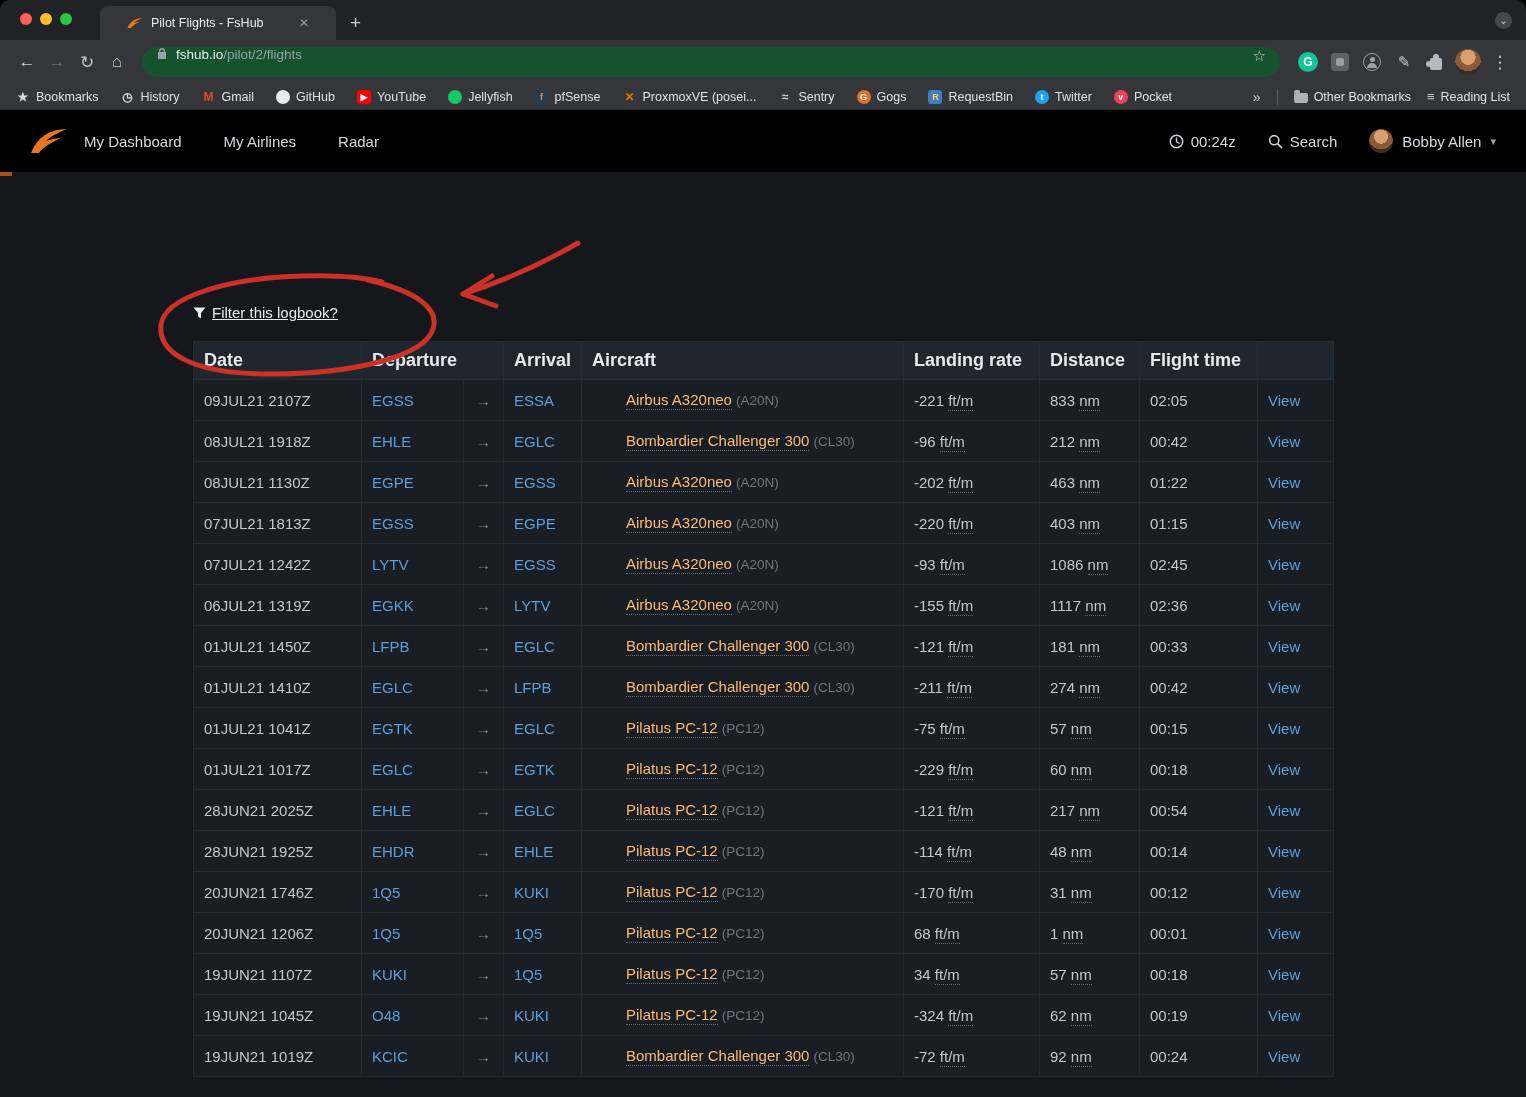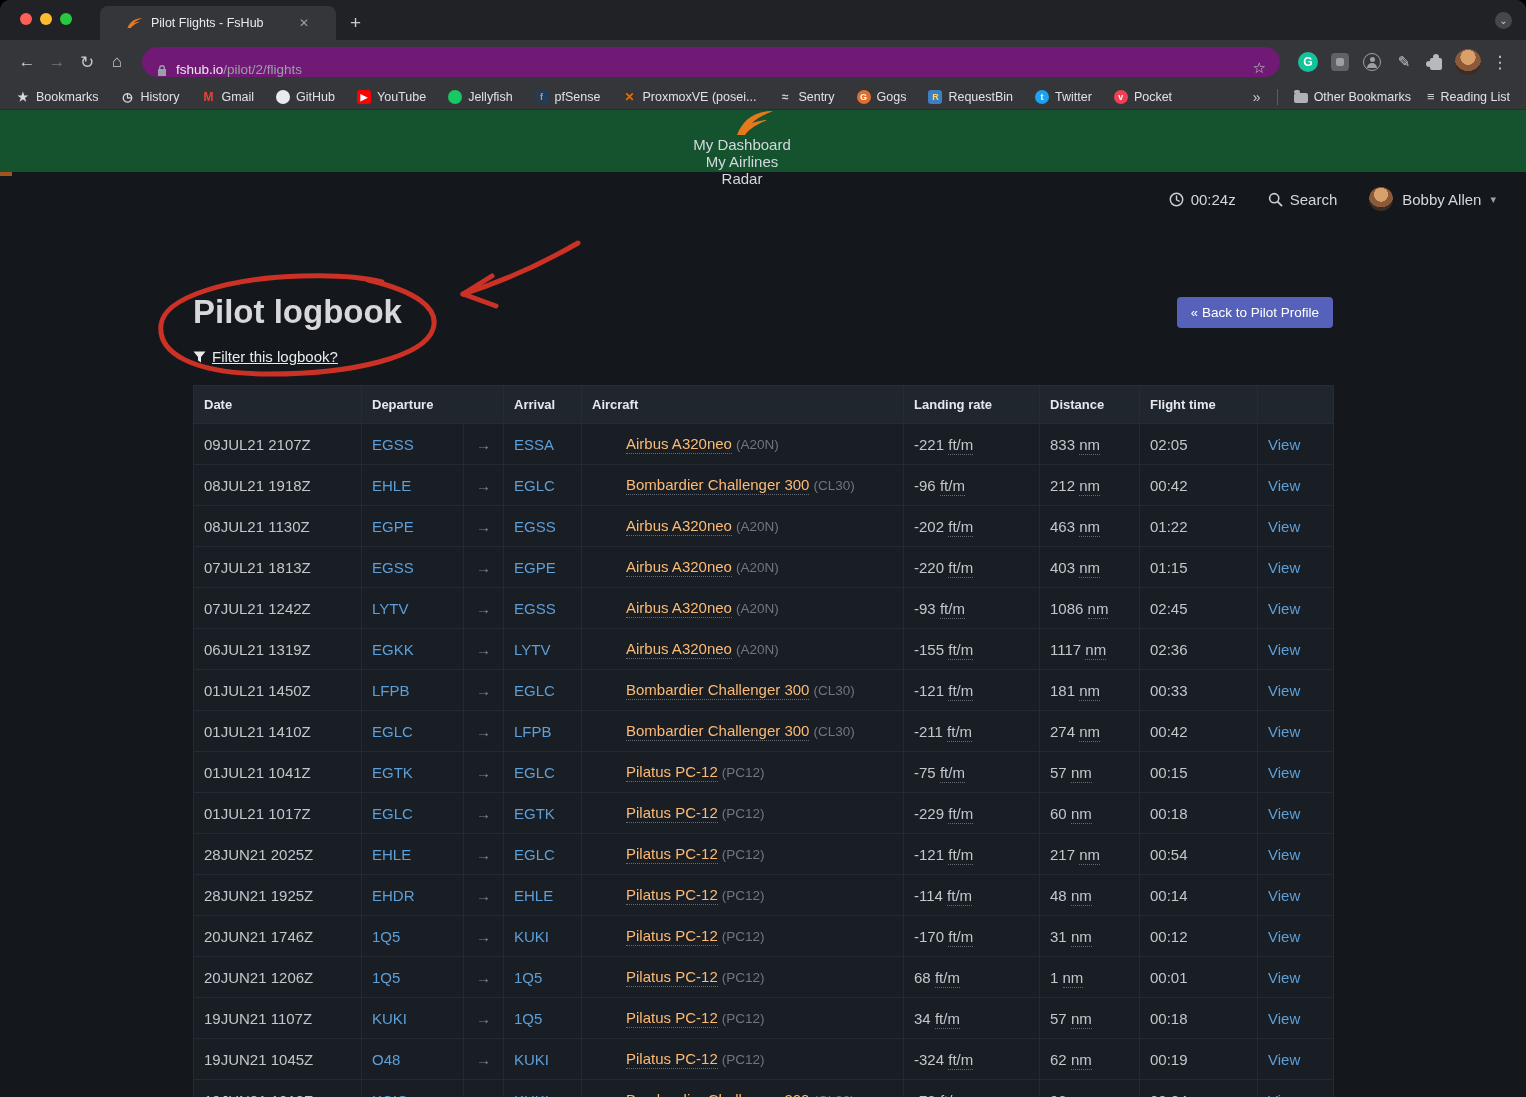--- a/index.html
+++ b/index.html
@@ -19,22 +19,22 @@
   .tab-close{color:#9aa0a6;font-size:12px;cursor:default;}
   .newtab{margin:0 0 8px 14px;color:#c6c8cb;font-size:19px;line-height:19px;}
   .tabsearch{position:absolute;right:14px;top:12px;width:17px;height:17px;border-radius:50%;
     background:#45474b;color:#c9cbce;font-size:10px;display:flex;align-items:center;justify-content:center;}
 
   
   .toolbar{height:44px;background:#35363a;display:flex;align-items:center;padding:0 12px;flex:0 0 auto;}
   .navbtn{width:30px;height:30px;display:flex;align-items:center;justify-content:center;
     color:#c6c8cb;font-size:17px;border-radius:50%;}
   .navbtn.dim{color:#707378;}
-  .omnibox{flex:1;height:30px;background:#701a75;border-radius:15px;margin:0 10px;
-    display:flex;align-items:flex-end;gap:8px;padding:0 14px;font-size:13.5px;}
+  .omnibox{flex:1;height:30px;background:#14532d;border-radius:15px;margin:0 10px;
+    display:flex;align-items:flex-start;gap:8px;padding:0 14px;font-size:13.5px;}
   .url-domain{color:#e8eaed;} .url-path{color:#9aa0a6;}
   .omni-star{margin-left:auto;color:#c6c8cb;font-size:15px;}
   .ext{width:28px;height:28px;display:flex;align-items:center;justify-content:center;margin-left:4px;}
   .grammarly{width:20px;height:20px;border-radius:50%;background:#15c39a;color:#fff;font-size:12px;
     font-weight:bold;display:flex;align-items:center;justify-content:center;}
   .ext-sq{width:18px;height:18px;border-radius:4px;background:#5f6368;position:relative;}
   .ext-sq::after{content:"";position:absolute;inset:5px;border-radius:2px;background:#9aa0a6;}
   .acct{width:18px;height:18px;border-radius:50%;border:1.5px solid #9aa0a6;position:relative;}
   .acct::before{content:"";position:absolute;left:5.5px;top:3px;width:5px;height:5px;border-radius:50%;background:#9aa0a6;}
   .acct::after{content:"";position:absolute;left:3px;top:9px;width:10px;height:5px;border-radius:5px 5px 0 0;background:#9aa0a6;}
@@ -55,22 +55,22 @@
     justify-content:center;font-size:9px;font-weight:bold;overflow:hidden;}
   .bm-right{margin-left:auto;display:flex;align-items:center;gap:16px;}
   .bm-sep{width:1px;height:16px;background:#5a5d61;}
   .folder{width:14px;height:10px;background:#aeb1b6;border-radius:2px;position:relative;margin-top:3px;}
   .folder::before{content:"";position:absolute;top:-3px;left:0;width:6px;height:3px;background:#aeb1b6;border-radius:2px 2px 0 0;}
   .rl-icon{color:#c9cbce;font-size:13px;}
   .bm-overflow{color:#c9cbce;font-size:14px;}
 
   
   .site{flex:1;background:#14171c;position:relative;overflow:hidden;}
-  .site-nav{height:62px;background:#14532d;display:flex;align-items:center;padding:0 30px;
-    color:#d3d8de;font-size:15px;flex-direction:column;}
+  .site-nav{height:62px;background:#000000;display:flex;align-items:center;padding:0 30px;
+    color:#d3d8de;font-size:15px;}
   .brand{margin-right:16px;display:flex;align-items:center;}
   .nav-item{margin-right:42px;}
   .nav-right{margin-left:auto;display:flex;align-items:center;gap:32px;}
   .nav-ico-item{display:flex;align-items:center;gap:7px;}
   .user-chip{display:flex;align-items:center;gap:9px;}
   .user-avatar{width:24px;height:24px;border-radius:50%;
     background:radial-gradient(circle at 50% 32%,#d9a06b 0 34%,#8a5a3a 35% 62%,#3a2d24 63%);}
   .caret{color:#9aa0a6;font-size:11px;}
   .orange-sliver{position:absolute;left:0;top:62px;width:12px;height:4px;background:#a3541c;}
 
@@ -79,21 +79,21 @@
   h1{margin:0;font-size:33px;font-weight:700;color:#d6d8db;line-height:44px;}
   .back-btn{background:#5661b9;color:#fff;border:none;border-radius:4px;font-size:13.5px;
     padding:8px 14px;display:flex;align-items:center;gap:6px;font-family:inherit;}
   .back-ico{font-size:13px;letter-spacing:-2px;}
   .filter-row{margin-top:14px;height:22px;display:flex;align-items:flex-start;}
   .filter-link{color:#e8eaed;font-size:15px;text-decoration:underline;display:inline-flex;
     align-items:center;gap:6px;cursor:pointer;}
 
   table{margin-top:15px;width:100%;border-collapse:collapse;background:#191e25;
     border:1px solid #262c34;table-layout:fixed;}
-  th{background:#20262d;color:#e6e9ec;font-size:13px;font-weight:700;text-align:left;
+  th{background:#20262d;color:#e6e9ec;font-size:18px;font-weight:700;text-align:left;
     padding:8px 10px;border:1px solid #262c34;line-height:21px;}
   td{font-size:15px;color:#c3c7cc;padding:9px 10px;border:1px solid #242a32;line-height:21px;
     white-space:nowrap;overflow:hidden;}
   a.link{color:#5d9fd9;text-decoration:none;cursor:pointer;}
   .c-arrow{text-align:center;color:#7f868e;}
   .ac-name{color:#fdba74;border-bottom:1px dotted #646b74;padding-bottom:1px;margin-left:34px;}
   .ac-code{color:#70767e;font-size:13.5px;margin-left:4px;}
   .unit{border-bottom:1px dotted #646b74;padding-bottom:1px;}
 
   .annotation{position:absolute;inset:0;pointer-events:none;z-index:5;}
@@ -260,27 +260,20 @@
         <span class="user-chip">
           <span class="user-avatar"></span>
           <span>Bobby Allen</span>
           <span class="caret">▾</span>
         </span>
       </div>
     </div>
     <div class="orange-sliver"></div>
 
     <div class="content">
-      <div class="head-row">
-        <h1>Pilot logbook</h1>
-        <button class="back-btn">
-          <span class="back-ico">«</span>
-          <span>Back to Pilot Profile</span>
-        </button>
-      </div>
       <div class="filter-row">
         <span class="filter-link">
           <svg width="13" height="12" viewBox="0 0 13 12">
               <path d="M0.5 0.5h12L8 6v5.4L5 9.4V6L0.5 0.5z" fill="#e8eaed"></path>
             </svg>
           <span>Filter this logbook?</span>
         </span>
       </div>
 
       <table>

